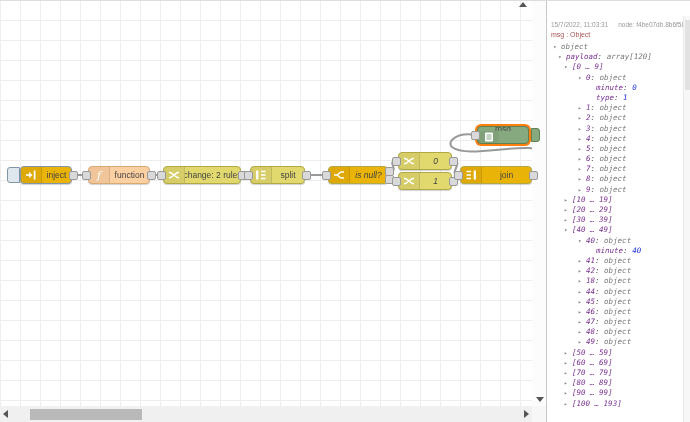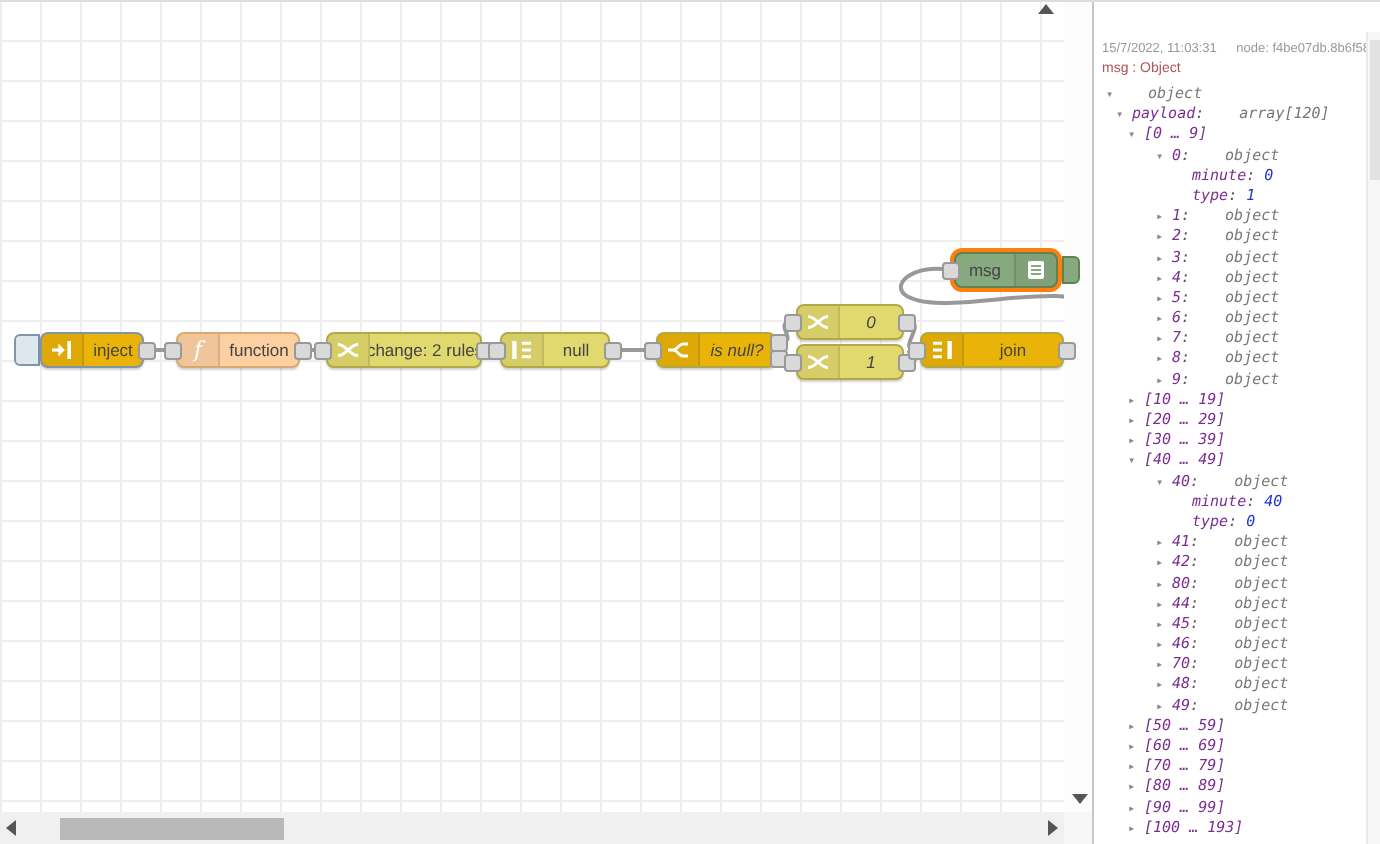--- a/index.html
+++ b/index.html
@@ -58,21 +58,21 @@
   .debug-entry{position:absolute;left:0;top:16px;right:7px;bottom:0;padding:5px 4px 0 4px;overflow:hidden;}
   .dm-meta{font-size:6.5px;color:#999;white-space:nowrap;}
   .dm-meta .src{margin-left:8px;}
   .dm-topic{font-size:7px;color:#aa5555;margin-top:3px;}
   .dtree{margin-top:4px;font-family:"DejaVu Sans Mono",monospace;font-size:7.5px;
          font-style:italic;color:#333;}
   .tree-row{height:10.2px;line-height:10.2px;white-space:nowrap;}
   .arrow{display:inline-block;width:8px;color:#888;font-style:normal;font-size:6px;cursor:pointer;}
   .tkey{color:#792e90;}
   .tnum{color:#2033d6;}
-  .ttype{color:#777;font-style:italic;margin-left:13px;}
+  .ttype{color:#777;font-style:italic;}
   .tsep{color:#555;}
 </style>
 </head>
 <body>
 
 <div id="app">
   <div class="topline"></div>
 
   <div id="canvas">
     <div id="grid"></div>
@@ -120,21 +120,21 @@
         </div>
         <div class="port" style="left: 157px; top: 170.5px;"></div>
         <div class="port" style="left: 238px; top: 170.5px;"></div>
         <div class="node" style="left: 250px; top: 166px; width: 55px; background: rgb(226, 217, 110); border-color: rgb(176, 169, 69);">
           <span class="icon-strip left">
             <svg width="12" height="12" viewBox="0 0 12 12">
               <path d="M2.2 1.5v9" stroke="#fff" stroke-width="2.2"></path>
               <path d="M6 2.6h4.5M6 6h4.5M6 9.4h4.5" stroke="#fff" stroke-width="1.5"></path>
             </svg>
           </span>
-          <span class="node-label">null</span>
+          <span class="node-label">split</span>
         </div>
         <div class="port" style="left: 244px; top: 170.5px;"></div>
         <div class="port" style="left: 302px; top: 170.5px;"></div>
         <div class="node" style="left: 328px; top: 166px; width: 60px; background: #eab308; border-color: rgb(176, 169, 69);">
           <span class="icon-strip left">
             <svg width="12" height="12" viewBox="0 0 12 12">
               <path d="M1 6h2.5M3.5 6c2.5 0 2.5-3 5-3H11M3.5 6c2.5 0 2.5 3 5 3H11" stroke="#fff" stroke-width="1.4" fill="none"></path>
             </svg>
           </span>
           <span class="node-label italic">is null?</span>
@@ -166,21 +166,21 @@
           <span class="icon-strip left">
             <svg width="12" height="12" viewBox="0 0 12 12">
               <path d="M9.8 1.5v9" stroke="#fff" stroke-width="2.2"></path>
               <path d="M1.5 2.6H6M1.5 6H6M1.5 9.4H6" stroke="#fff" stroke-width="1.5"></path>
             </svg>
           </span>
           <span class="node-label">join</span>
         </div>
         <div class="port" style="left: 454px; top: 170.5px;"></div>
         <div class="port" style="left: 529px; top: 170.5px;"></div>
-        <div class="node selected" style="left: 477px; top: 126px; width: 52px; background: rgb(135, 169, 128); border-color: rgb(97, 129, 82);">
+        <div class="node selected" style="left: 477px; top: 126px; width: 52px; background: rgb(135, 169, 128); border-color: rgb(97, 129, 82); flex-direction: column;">
           <span class="node-label">msg</span>
           <span class="icon-strip right">
             <svg width="12" height="12" viewBox="0 0 12 12">
               <rect x="2" y="1.5" width="8" height="9" rx="1" fill="#fff"></rect>
               <path d="M3.5 4h5M3.5 6h5M3.5 8h5" stroke="#87a980" stroke-width="1"></path>
             </svg>
           </span>
         </div>
         <div class="side-btn" style="left: 531px; top: 128px; width: 9px; height: 14px; background: rgb(135, 169, 128); border: 1px solid rgb(97, 129, 82); border-radius: 0px 3px 3px 0px;"></div>
         <div class="port" style="left: 471px; top: 130.5px;"></div>
@@ -221,28 +221,27 @@
           <div class="tree-row" style="padding-left: 27px;"><span class="arrow">▸</span><span class="tkey">6</span><span class="tsep">: </span><span class="ttype">object</span></div>
           <div class="tree-row" style="padding-left: 27px;"><span class="arrow">▸</span><span class="tkey">7</span><span class="tsep">: </span><span class="ttype">object</span></div>
           <div class="tree-row" style="padding-left: 27px;"><span class="arrow">▸</span><span class="tkey">8</span><span class="tsep">: </span><span class="ttype">object</span></div>
           <div class="tree-row" style="padding-left: 27px;"><span class="arrow">▸</span><span class="tkey">9</span><span class="tsep">: </span><span class="ttype">object</span></div>
           <div class="tree-row" style="padding-left: 13px;"><span class="arrow">▸</span><span class="tkey">[10 … 19]</span></div>
           <div class="tree-row" style="padding-left: 13px;"><span class="arrow">▸</span><span class="tkey">[20 … 29]</span></div>
           <div class="tree-row" style="padding-left: 13px;"><span class="arrow">▸</span><span class="tkey">[30 … 39]</span></div>
           <div class="tree-row" style="padding-left: 13px;"><span class="arrow">▾</span><span class="tkey">[40 … 49]</span></div>
           <div class="tree-row" style="padding-left: 27px;"><span class="arrow">▾</span><span class="tkey">40</span><span class="tsep">: </span><span class="ttype">object</span></div>
           <div class="tree-row" style="padding-left: 45px;"><span class="tkey">minute</span><span class="tsep">: </span><span class="tnum">40</span></div>
-          <div class="tree-row" style="padding-left: 45px;"><span class="tkey">type</span><span class="tsep">: </span><span class="tnum">0</span></div>
           <div class="tree-row" style="padding-left: 27px;"><span class="arrow">▸</span><span class="tkey">41</span><span class="tsep">: </span><span class="ttype">object</span></div>
           <div class="tree-row" style="padding-left: 27px;"><span class="arrow">▸</span><span class="tkey">42</span><span class="tsep">: </span><span class="ttype">object</span></div>
-          <div class="tree-row" style="padding-left: 27px;"><span class="arrow">▸</span><span class="tkey">80</span><span class="tsep">: </span><span class="ttype">object</span></div>
+          <div class="tree-row" style="padding-left: 27px;"><span class="arrow">▸</span><span class="tkey">18</span><span class="tsep">: </span><span class="ttype">object</span></div>
           <div class="tree-row" style="padding-left: 27px;"><span class="arrow">▸</span><span class="tkey">44</span><span class="tsep">: </span><span class="ttype">object</span></div>
           <div class="tree-row" style="padding-left: 27px;"><span class="arrow">▸</span><span class="tkey">45</span><span class="tsep">: </span><span class="ttype">object</span></div>
           <div class="tree-row" style="padding-left: 27px;"><span class="arrow">▸</span><span class="tkey">46</span><span class="tsep">: </span><span class="ttype">object</span></div>
-          <div class="tree-row" style="padding-left: 27px;"><span class="arrow">▸</span><span class="tkey">70</span><span class="tsep">: </span><span class="ttype">object</span></div>
+          <div class="tree-row" style="padding-left: 27px;"><span class="arrow">▸</span><span class="tkey">47</span><span class="tsep">: </span><span class="ttype">object</span></div>
           <div class="tree-row" style="padding-left: 27px;"><span class="arrow">▸</span><span class="tkey">48</span><span class="tsep">: </span><span class="ttype">object</span></div>
           <div class="tree-row" style="padding-left: 27px;"><span class="arrow">▸</span><span class="tkey">49</span><span class="tsep">: </span><span class="ttype">object</span></div>
           <div class="tree-row" style="padding-left: 13px;"><span class="arrow">▸</span><span class="tkey">[50 … 59]</span></div>
           <div class="tree-row" style="padding-left: 13px;"><span class="arrow">▸</span><span class="tkey">[60 … 69]</span></div>
           <div class="tree-row" style="padding-left: 13px;"><span class="arrow">▸</span><span class="tkey">[70 … 79]</span></div>
           <div class="tree-row" style="padding-left: 13px;"><span class="arrow">▸</span><span class="tkey">[80 … 89]</span></div>
           <div class="tree-row" style="padding-left: 13px;"><span class="arrow">▸</span><span class="tkey">[90 … 99]</span></div>
           <div class="tree-row" style="padding-left: 13px;"><span class="arrow">▸</span><span class="tkey">[100 … 193]</span></div>
         </div>
     </div>

